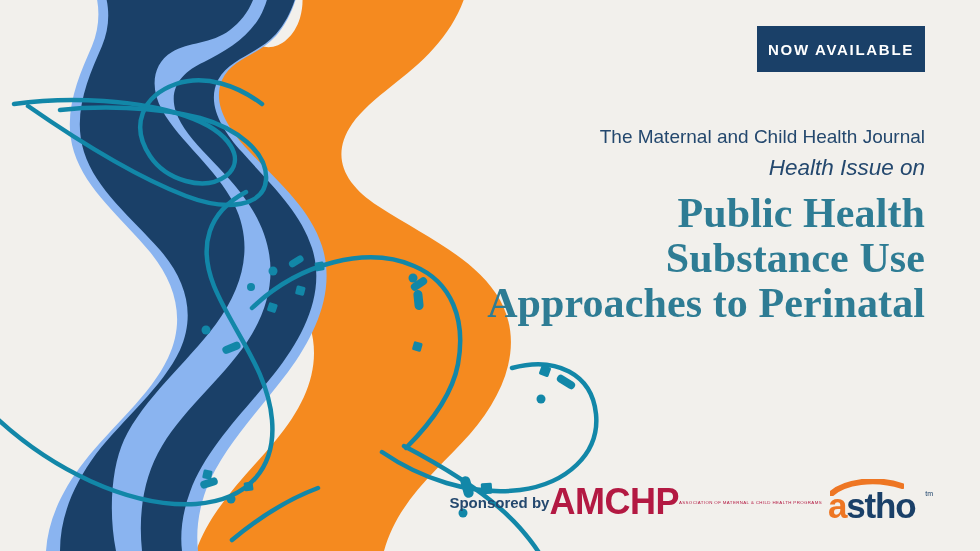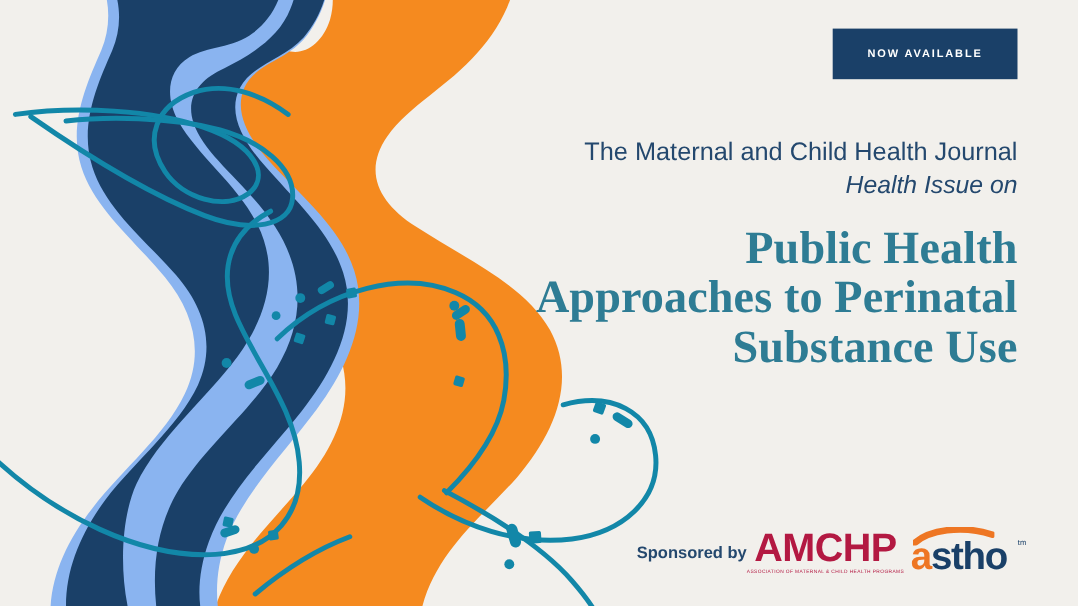--- a/index.html
+++ b/index.html
@@ -32,52 +32,52 @@
     width: 168px;
     height: 46px;
     background: #1A4068;
     display: flex;
     align-items: center;
     justify-content: center;
   }
   .badge-label {
     color: #FFFFFF;
     font-family: "Liberation Sans", sans-serif;
-    font-size: 10px;
+    font-size: 15px;
     font-weight: bold;
     letter-spacing: 1.7px;
     white-space: nowrap;
   }
 
   
   .headline {
     position: absolute;
     right: 55px;
     top: 122px;
     width: 620px;
     text-align: right;
   }
   .kicker {
     color: #24486E;
     font-family: "Liberation Sans", sans-serif;
-    font-size: 23px;
+    font-size: 19px;
     font-weight: normal;
     line-height: 30px;
     white-space: nowrap;
   }
   .kicker-italic {
     color: #24486E;
     font-family: "Liberation Sans", sans-serif;
     font-size: 22.5px;
     font-style: italic;
     line-height: 32px;
     white-space: nowrap;
   }
   .title {
-    margin-top: 20px;
+    margin-top: 7px;
     color: #2E7C94;
     font-family: "Liberation Serif", serif;
     font-size: 42px;
     font-weight: bold;
     line-height: 45px;
     letter-spacing: 0.1px;
   }
   .title-line { display: block; white-space: nowrap; }
 
   
@@ -91,21 +91,21 @@
   }
   .sponsor-label {
     color: #24486E;
     font-family: "Liberation Sans", sans-serif;
     font-size: 15px;
     font-weight: bold;
     white-space: nowrap;
   }
   .amchp-logo {
     display: flex;
-    flex-direction: column;
+    flex-direction: row;
     align-items: center;
     line-height: 1;
   }
   .amchp-word {
     color: #B31942;
     font-family: "Liberation Sans", sans-serif;
     font-size: 36px;
     font-weight: bold;
     letter-spacing: -0.5px;
     line-height: 34px;
@@ -298,22 +298,22 @@
 
   <div class="badge">
     <span class="badge-label">NOW AVAILABLE</span>
   </div>
 
   <div class="headline">
     <div class="kicker">The Maternal and Child Health Journal</div>
     <div class="kicker-italic">Health Issue on</div>
     <div class="title">
       <span class="title-line">Public Health</span>
+      <span class="title-line">Substance Use</span>
       <span class="title-line">Approaches to Perinatal</span>
-      <span class="title-line">Substance Use</span>
     </div>
   </div>
 
   <div class="sponsor-row">
     <span class="sponsor-label">Sponsored by</span>
 
     <div class="amchp-logo">
       <span class="amchp-word">AMCHP</span>
       <span class="amchp-tagline">ASSOCIATION OF MATERNAL &amp; CHILD HEALTH PROGRAMS</span>
     </div>

